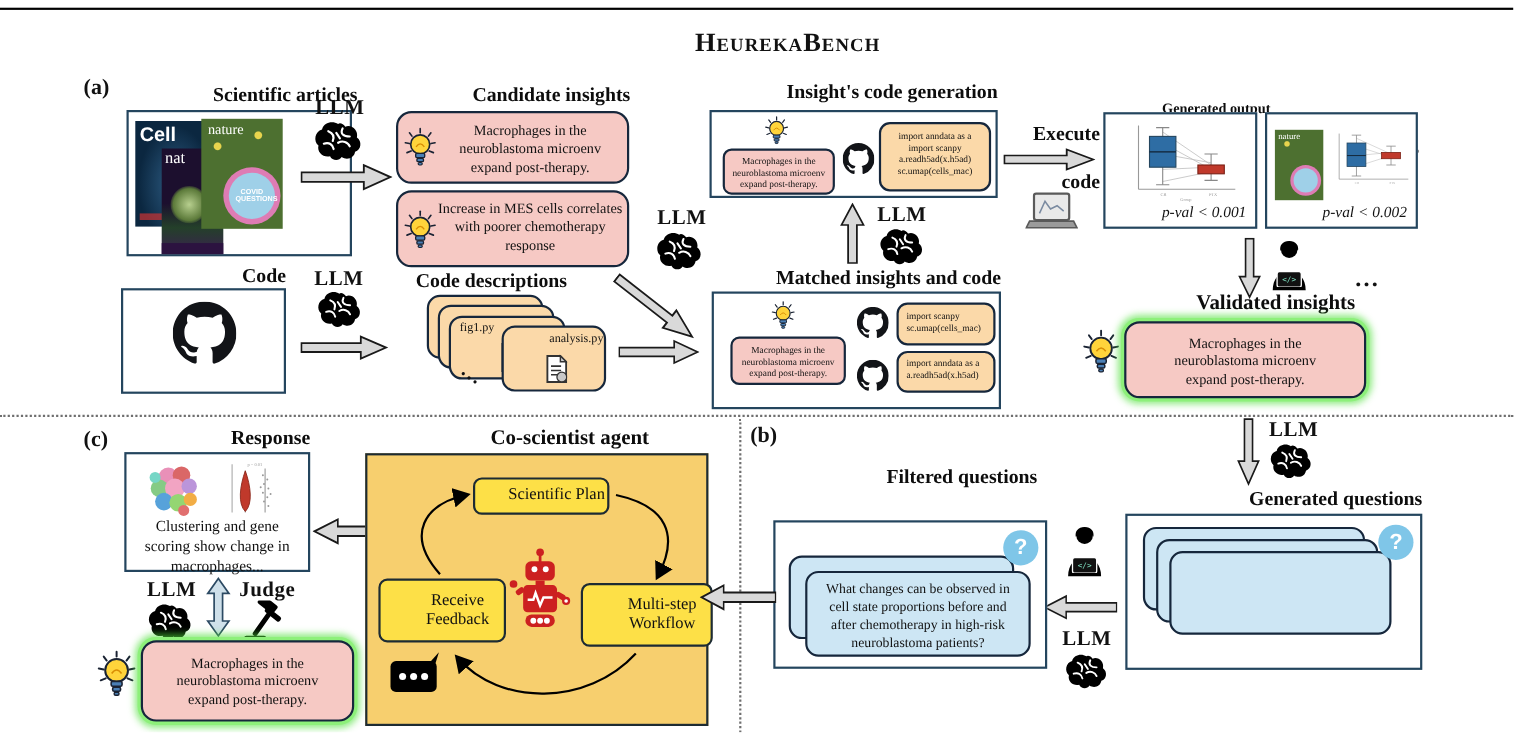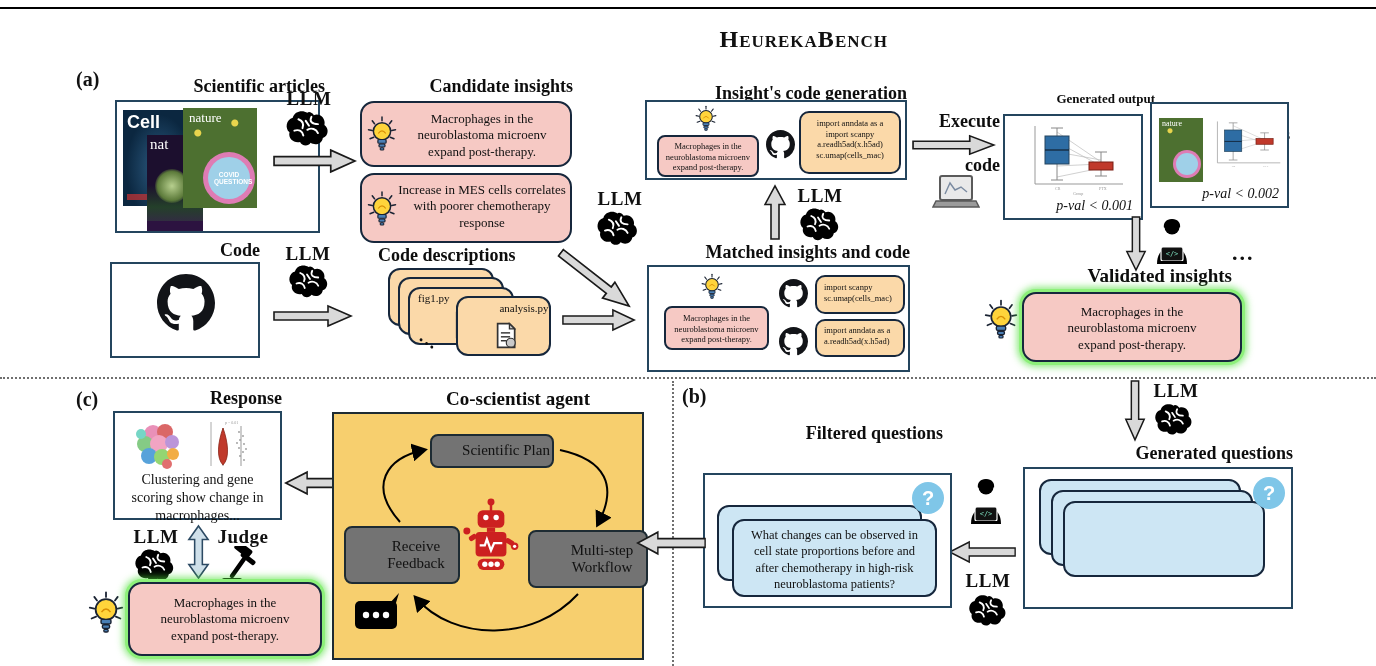--- a/index.html
+++ b/index.html
@@ -6,21 +6,21 @@
   .canvas{position:relative;width:1376px;height:666px;background:#ffffff;overflow:hidden;
           font-family:"Liberation Serif","DejaVu Serif",serif;color:#111;}
   .abs{position:absolute;}
   .hd{font-weight:bold;font-size:18px;text-align:right;line-height:1.05;color:#0d0d0d;}
   .panel-label{font-weight:bold;font-size:20px;}
   .llm{font-weight:bold;font-size:19px;text-align:center;letter-spacing:.5px;}
   .wbox{background:#fff;border:2px solid #24455e;box-sizing:border-box;}
   .pink{background:#f6c9c4;border:2px solid #16273c;border-radius:14px;box-sizing:border-box;}
   .peach{background:#fbd9a9;border:2px solid #16273c;border-radius:12px;box-sizing:border-box;}
   .bluec{background:#cde6f4;border:2px solid #16273c;border-radius:12px;box-sizing:border-box;}
-  .graynode{background:#737373;border:2px solid #1d2b33;border-radius:8px;box-sizing:border-box;
+  .graynode{background:#fde047;border:2px solid #1d2b33;border-radius:8px;box-sizing:border-box;
             display:flex;align-items:center;justify-content:center;font-size:15px;text-align:center;line-height:1.15;padding-left:28px;}
   .itxt{font-size:13px;text-align:center;line-height:1.25;}
   .stxt{font-size:8.5px;text-align:center;line-height:1.25;}
   .code{white-space:pre-line;}
   .pval{font-style:italic;font-size:14px;}
   .glow{box-shadow:0 0 0 3px #8df07a, 0 0 7px 5px rgba(80,225,60,.65);}
   .doth{border-top:2px dotted #6f6f6f;}
   .dotv{border-left:2px dotted #6f6f6f;}
   .qbadge{background:#7fc6e8;border-radius:50%;color:#fff;font-weight:bold;
           display:flex;align-items:center;justify-content:center;font-size:20px;
@@ -134,21 +134,21 @@
     </symbol>
     <symbol id="ar-ud" viewBox="0 0 26 58" preserveAspectRatio="none">
       <polygon points="13,2 23,16 17,16 17,42 23,42 13,56 3,42 9,42 9,16 3,16" fill="#cfe0ea" stroke="#2c4a63" stroke-width="1.6"></polygon>
     </symbol>
   </defs>
 </svg>
 
 <div class="canvas">
 
   <div class="abs" style="left:0;top:7px;width:1376px;height:0;border-top:2.5px solid #000;"></div>
-  <div class="abs title" style="left:488px;top:26px;width:400px;text-align:right;">HeurekaBench</div>
+  <div class="abs title" style="left:516px;top:26px;width:400px;">HeurekaBench</div>
 
   <div class="abs panel-label" style="left:76px;top:68px;">(a)</div>
 
   <div class="abs hd" style="left:110px;top:77px;width:215px;">Scientific articles</div>
   <div class="abs wbox" style="left:115px;top:100px;width:205px;height:133px;">
     <div class="abs" style="left:6px;top:8px;width:66px;height:96px;background:radial-gradient(ellipse at 55% 60%, #2e5d84 0%, #0b2740 65%);z-index:1;">
       <span style="position:absolute;left:4px;top:2px;color:#fff;font-weight:bold;font-size:18px;font-family:'Liberation Sans',sans-serif;">Cell</span>
       <div style="position:absolute;left:4px;bottom:6px;width:30px;height:6px;background:#c33;opacity:.7;"></div>
     </div>
     <div class="abs" style="left:30px;top:33px;width:56px;height:96px;background:linear-gradient(#1c0f2e 52%,#24402a 75%,#3a2050 100%);z-index:2;">
@@ -188,21 +188,21 @@
   </div>
 
   <div class="abs llm" style="left:592px;top:188px;width:56px;">LLM</div>
   <svg class="abs" style="left:594px;top:209px;width:50px;height:40px;">
       <use href="#i-brain"></use>
     </svg>
   <svg class="abs" style="left:560px;top:240px;width:90px;height:24px;transform:rotate(38deg);transform-origin:left center;">
       <use href="#ar-r"></use>
     </svg>
 
-  <div class="abs hd" style="left:645px;top:84px;width:262px;">Insight's code generation</div>
+  <div class="abs hd" style="left:645px;top:74px;width:262px;">Insight's code generation</div>
   <div class="abs wbox" style="left:645px;top:100px;width:262px;height:80px;">
     <svg style="position:absolute;left:48px;top:3px;width:22px;height:29px;">
         <use href="#i-bulb"></use>
       </svg>
     <div class="pink" style="position:absolute;left:10px;top:33px;width:102px;height:42px;border-radius:8px;">
       <div class="stxt" style="padding:4px 4px;">Macrophages in the neuroblastoma microenv expand post-therapy.</div>
     </div>
     <svg style="position:absolute;left:119px;top:28px;width:29px;height:29px;">
         <use href="#i-github"></use>
       </svg>
@@ -284,21 +284,21 @@
   <div class="abs hd" style="left:910px;top:112px;width:90px;">Execute</div>
   <svg class="abs" style="left:912px;top:134px;width:84px;height:22px;">
       <use href="#ar-r"></use>
     </svg>
   <div class="abs hd" style="left:910px;top:156px;width:90px;">code</div>
   <svg class="abs" style="left:932px;top:174px;width:48px;height:36px;">
       <use href="#i-laptop"></use>
     </svg>
 
   <div class="abs hd" style="left:990px;top:92px;width:165px;font-size:13px;">Generated output</div>
-  <div class="abs wbox" style="left:1003px;top:102px;width:140px;height:106px;margin-top:12px;">
+  <div class="abs wbox" style="left:1003px;top:102px;width:140px;height:106px;">
     <svg style="position:absolute;left:14px;top:6px;width:112px;height:74px;" viewBox="0 0 112 74">
       <line x1="16" y1="4" x2="16" y2="62" stroke="#999" stroke-width="1"></line>
       <line x1="16" y1="62" x2="104" y2="62" stroke="#999" stroke-width="1"></line>
       <g stroke="#bbb" stroke-width=".7">
         <line x1="38" y1="10" x2="82" y2="40"></line>
           <line x1="38" y1="20" x2="82" y2="44"></line>
         <line x1="38" y1="30" x2="82" y2="38"></line>
           <line x1="38" y1="44" x2="82" y2="42"></line>
         <line x1="38" y1="55" x2="82" y2="46"></line>
       </g>

